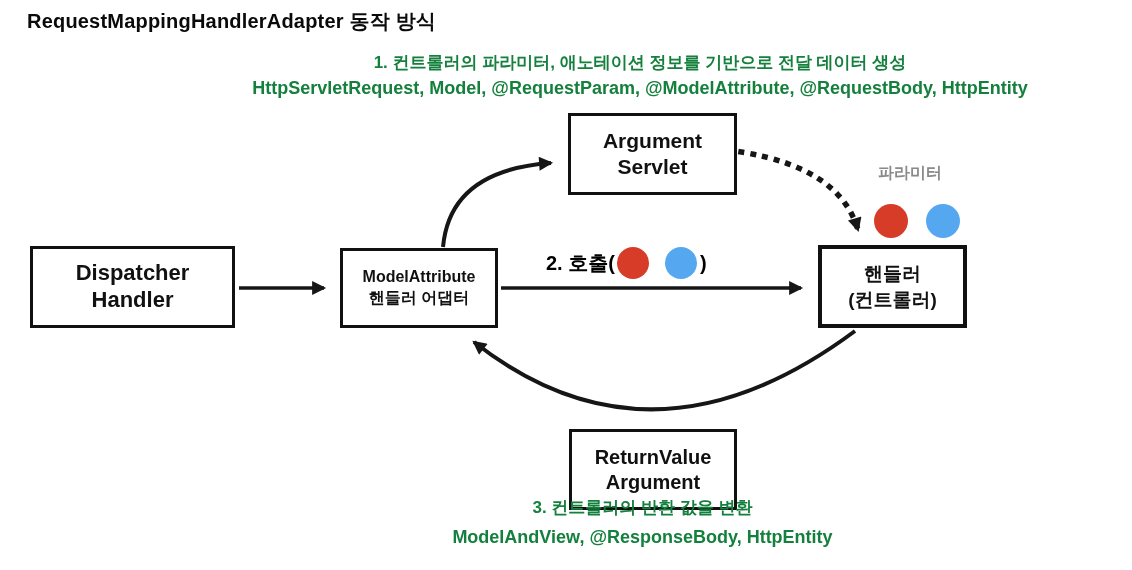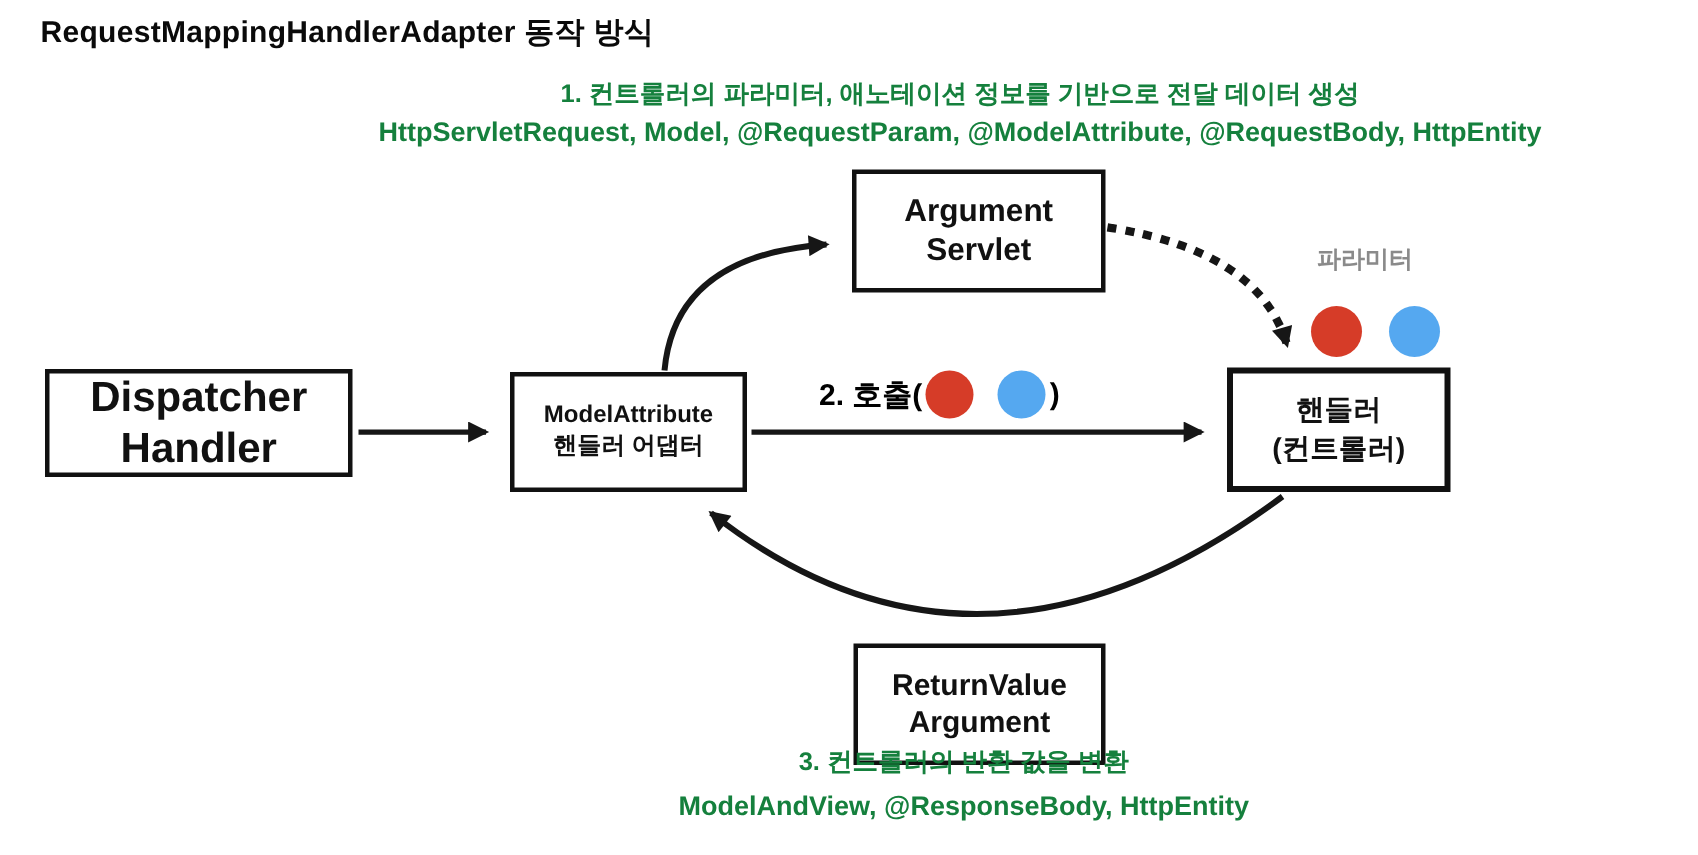--- a/index.html
+++ b/index.html
@@ -17,21 +17,21 @@
   .step1-detail{left:150px;top:78px;width:980px;text-align:center;font-size:18px;}
   .step3-title{left:150px;top:496px;width:985px;text-align:center;font-size:17px;}
   .step3-detail{left:150px;top:527px;width:985px;text-align:center;font-size:18px;}
   .param-label{left:872px;top:163px;width:70px;text-align:right;font-size:16px;color:#8a8a8a;}
   .node{
     box-sizing:border-box;background:#ffffff;border:3.5px solid #111111;z-index:2;
     display:flex;flex-direction:column;align-items:center;justify-content:center;
     text-align:center;font-weight:700;line-height:1.22;
   }
   .node span{display:block;}
-  .node-dispatcher{left:30px;top:246px;width:205px;height:72px;font-size:28px;}
+  .node-dispatcher{left:30px;top:246px;width:205px;height:82px;font-size:22px;}
   .node-adapter{left:340px;top:248px;width:158px;height:80px;font-size:16px;line-height:1.3;}
   .node-argresolver{left:568px;top:113px;width:169px;height:82px;font-size:21px;}
   .node-handler{left:818px;top:245px;width:149px;height:83px;font-size:19px;border-width:4px;line-height:1.35;}
   .node-retvalue{left:569px;top:393px;width:168px;height:81px;font-size:20px;margin-top:36px;}
   .dot{border-radius:50%;display:inline-block;z-index:3;}
   .dot-red{background:#d63c28;}
   .dot-blue{background:#55a8f0;}
   .dot-lg{width:34px;height:34px;}
   .dot-sm{width:32px;height:32px;}
   .param-dot-red{left:874px;top:204px;}

